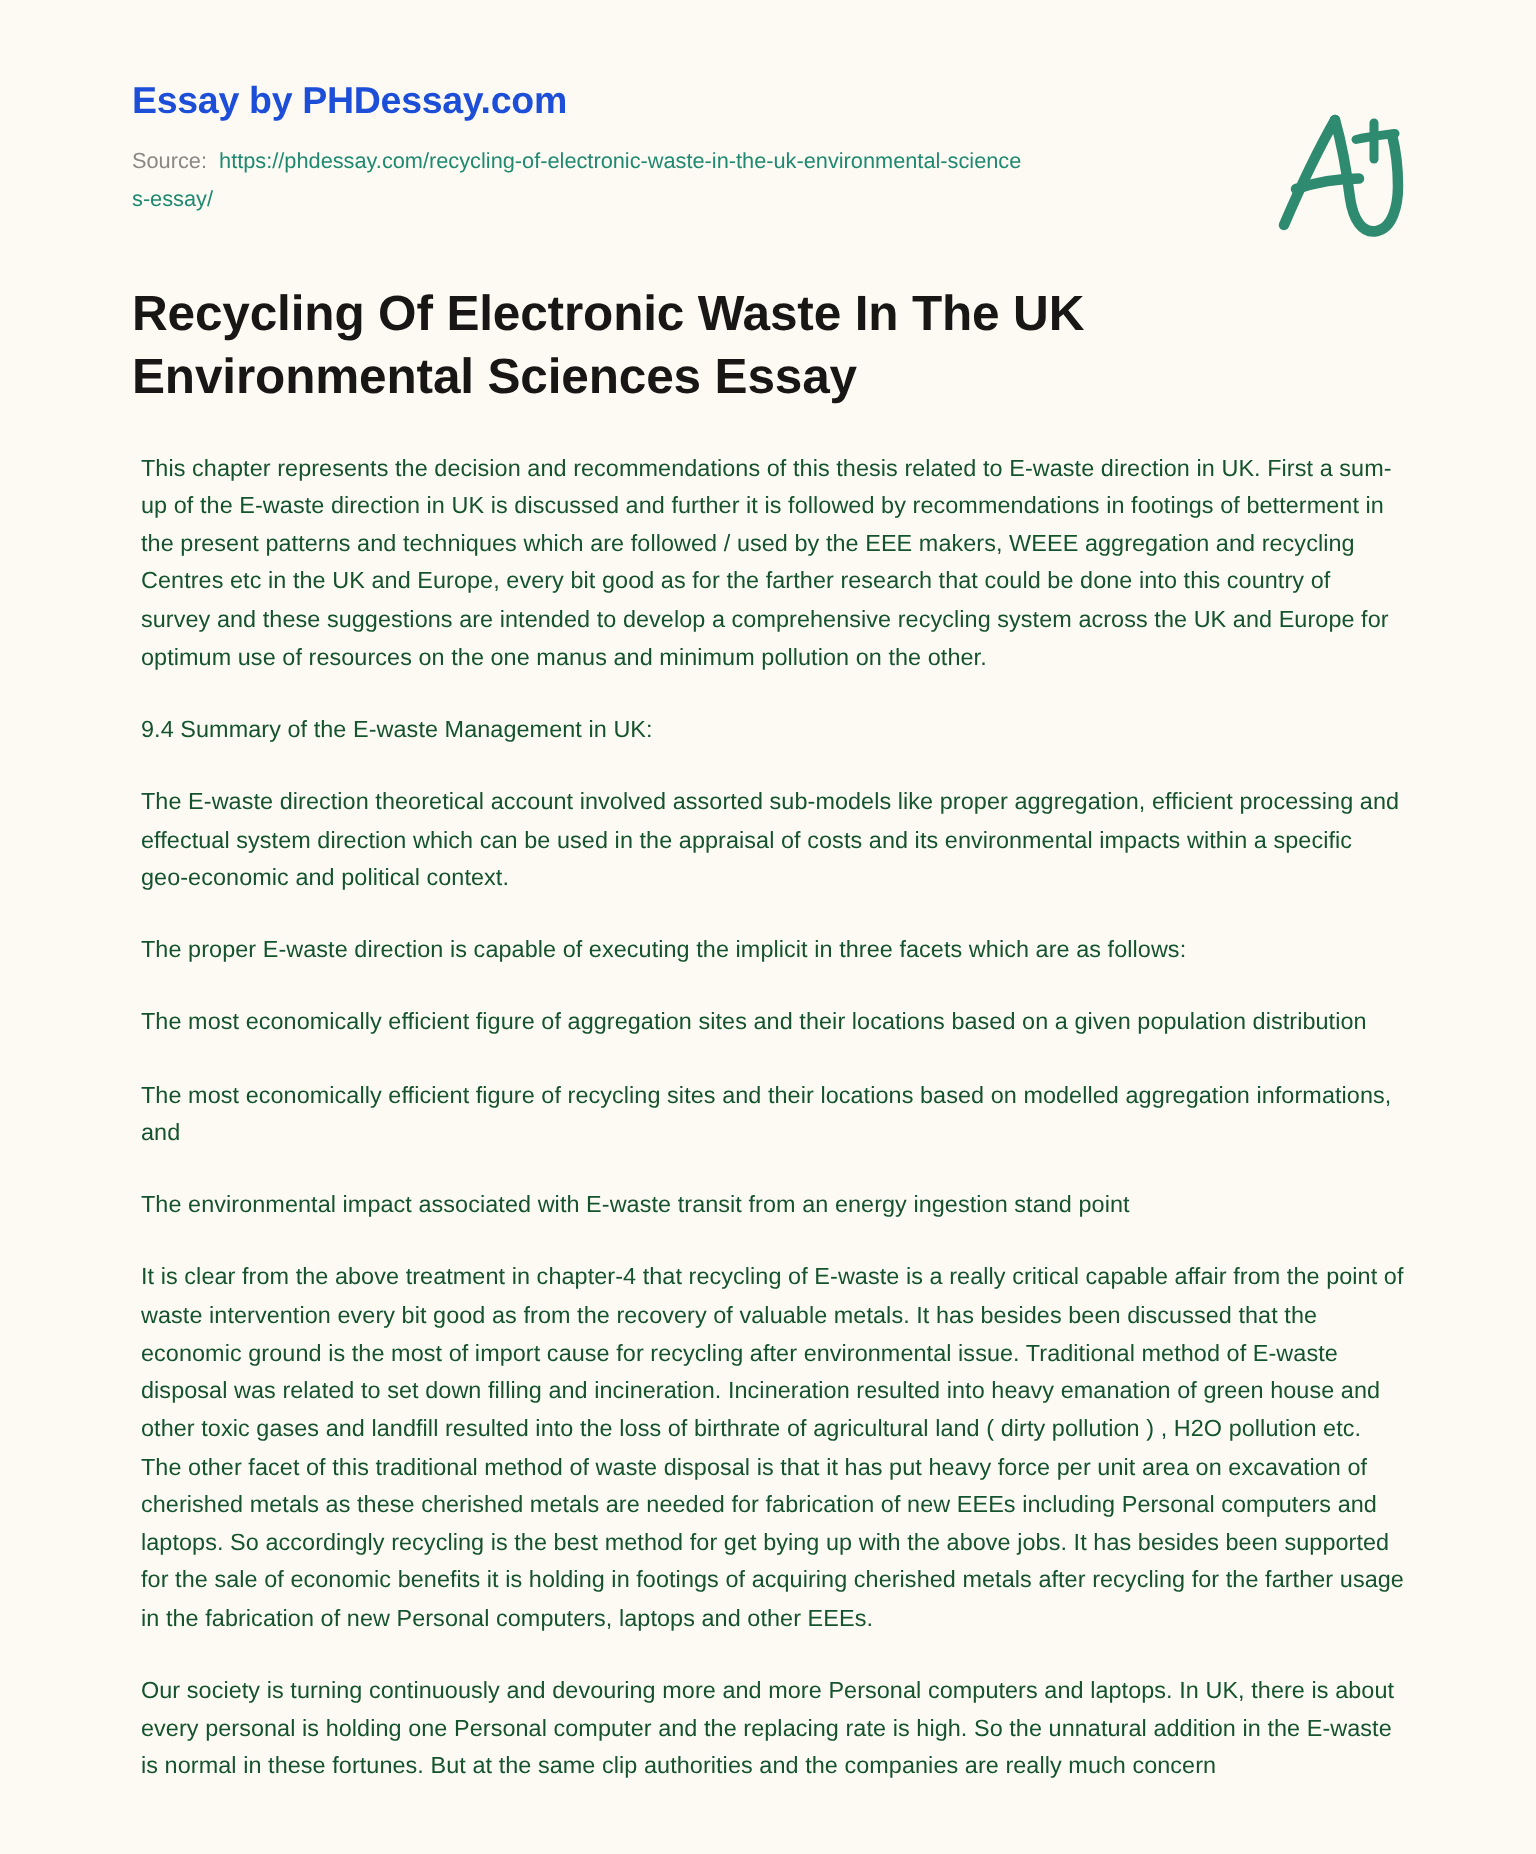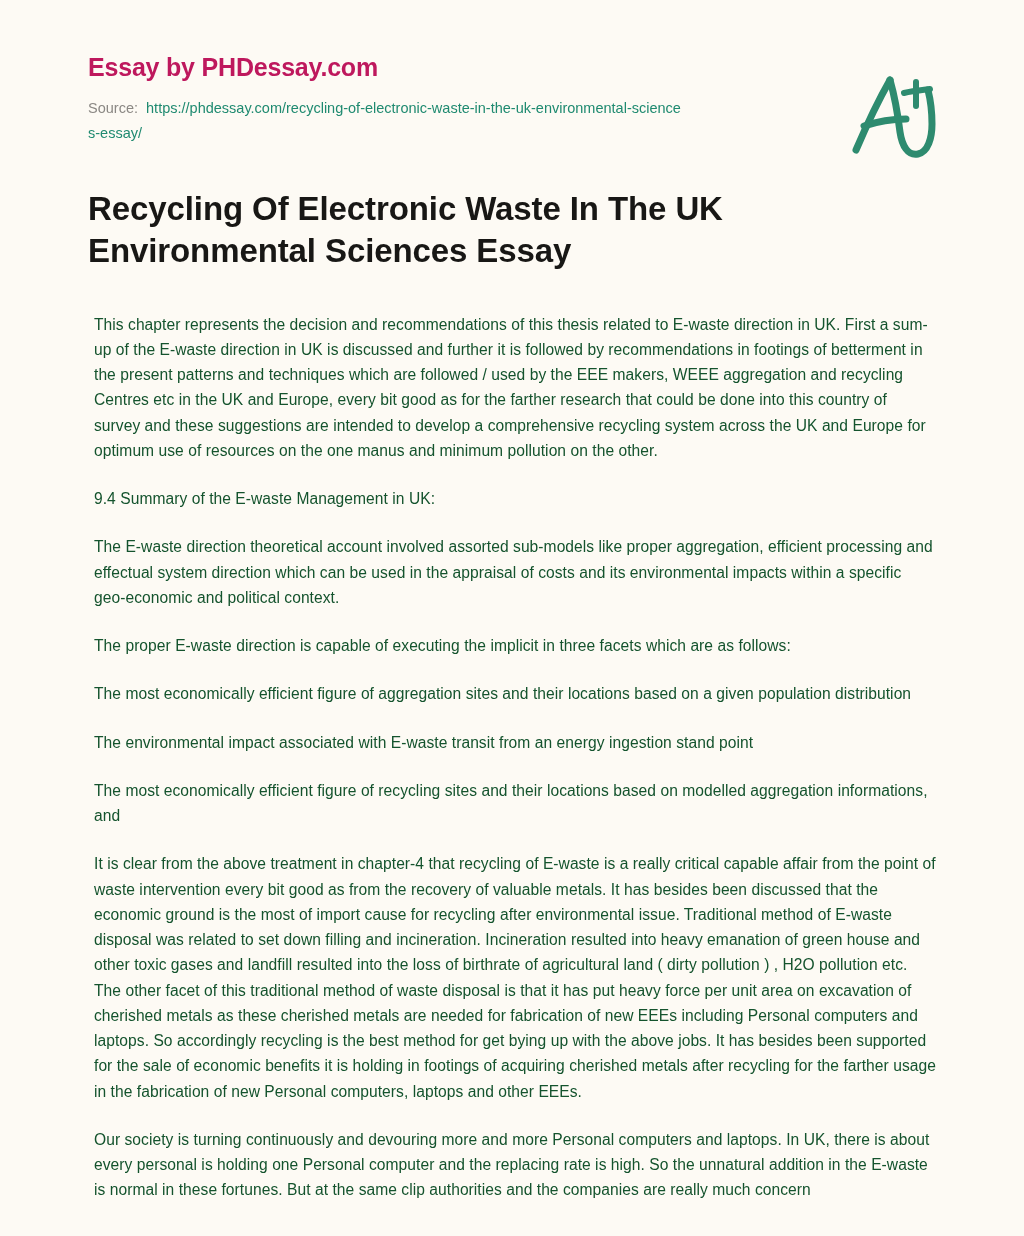--- a/index.html
+++ b/index.html
@@ -27,21 +27,21 @@
 
   
   .header {
     padding: 52px 84px 0 88px;
     position: relative;
   }
 
   .brand {
     font-size: 25px;
     font-weight: bold;
-    color: #be185d;
+    color: #1d4ed8;
     letter-spacing: -0.2px;
     line-height: 1.2;
     margin: 0;
   }
 
   .source-line {
     margin-top: 14px;
     font-size: 14.5px;
     line-height: 1.72;
     max-width: 600px;
@@ -65,21 +65,21 @@
     height: 104px;
   }
   .logo svg {
     display: block;
     width: 112px;
     height: 104px;
   }
 
   
   .doc-title {
-    margin: 42px 0 12px 0;
+    margin: 42px 0 0 0;
     padding: 0 118px 0 88px;
     font-size: 33px;
     font-weight: bold;
     line-height: 1.27;
     color: #181715;
     letter-spacing: -0.1px;
   }
 
   
   .doc-body {
@@ -130,19 +130,19 @@
   </div>
 
   <h1 class="doc-title">Recycling Of Electronic Waste In The UK Environmental Sciences Essay</h1>
 
   <div class="doc-body">
     <p>This chapter represents the decision and recommendations of this thesis related to E-waste direction in UK. First a sum-up of the E-waste direction in UK is discussed and further it is followed by recommendations in footings of betterment in the present patterns and techniques which are followed / used by the EEE makers, WEEE aggregation and recycling Centres etc in the UK and Europe, every bit good as for the farther research that could be done into this country of survey and these suggestions are intended to develop a comprehensive recycling system across the UK and Europe for optimum use of resources on the one manus and minimum pollution on the other.</p>
     <p>9.4 Summary of the E-waste Management in UK:</p>
     <p>The E-waste direction theoretical account involved assorted sub-models like proper aggregation, efficient processing and effectual system direction which can be used in the appraisal of costs and its environmental impacts within a specific geo-economic and political context.</p>
     <p>The proper E-waste direction is capable of executing the implicit in three facets which are as follows:</p>
     <p>The most economically efficient figure of aggregation sites and their locations based on a given population distribution</p>
+    <p>The most economically efficient figure of recycling sites and their locations based on modelled aggregation informations, and</p>
     <p>The environmental impact associated with E-waste transit from an energy ingestion stand point</p>
-    <p>The most economically efficient figure of recycling sites and their locations based on modelled aggregation informations, and</p>
     <p>It is clear from the above treatment in chapter-4 that recycling of E-waste is a really critical capable affair from the point of waste intervention every bit good as from the recovery of valuable metals. It has besides been discussed that the economic ground is the most of import cause for recycling after environmental issue. Traditional method of E-waste disposal was related to set down filling and incineration. Incineration resulted into heavy emanation of green house and other toxic gases and landfill resulted into the loss of birthrate of agricultural land ( dirty pollution ) , H2O pollution etc. The other facet of this traditional method of waste disposal is that it has put heavy force per unit area on excavation of cherished metals as these cherished metals are needed for fabrication of new EEEs including Personal computers and laptops. So accordingly recycling is the best method for get bying up with the above jobs. It has besides been supported for the sale of economic benefits it is holding in footings of acquiring cherished metals after recycling for the farther usage in the fabrication of new Personal computers, laptops and other EEEs.</p>
     <p>Our society is turning continuously and devouring more and more Personal computers and laptops. In UK, there is about every personal is holding one Personal computer and the replacing rate is high. So the unnatural addition in the E-waste is normal in these fortunes. But at the same clip authorities and the companies are really much concern</p>
   </div>
 
 </div>
 
 </body></html>

